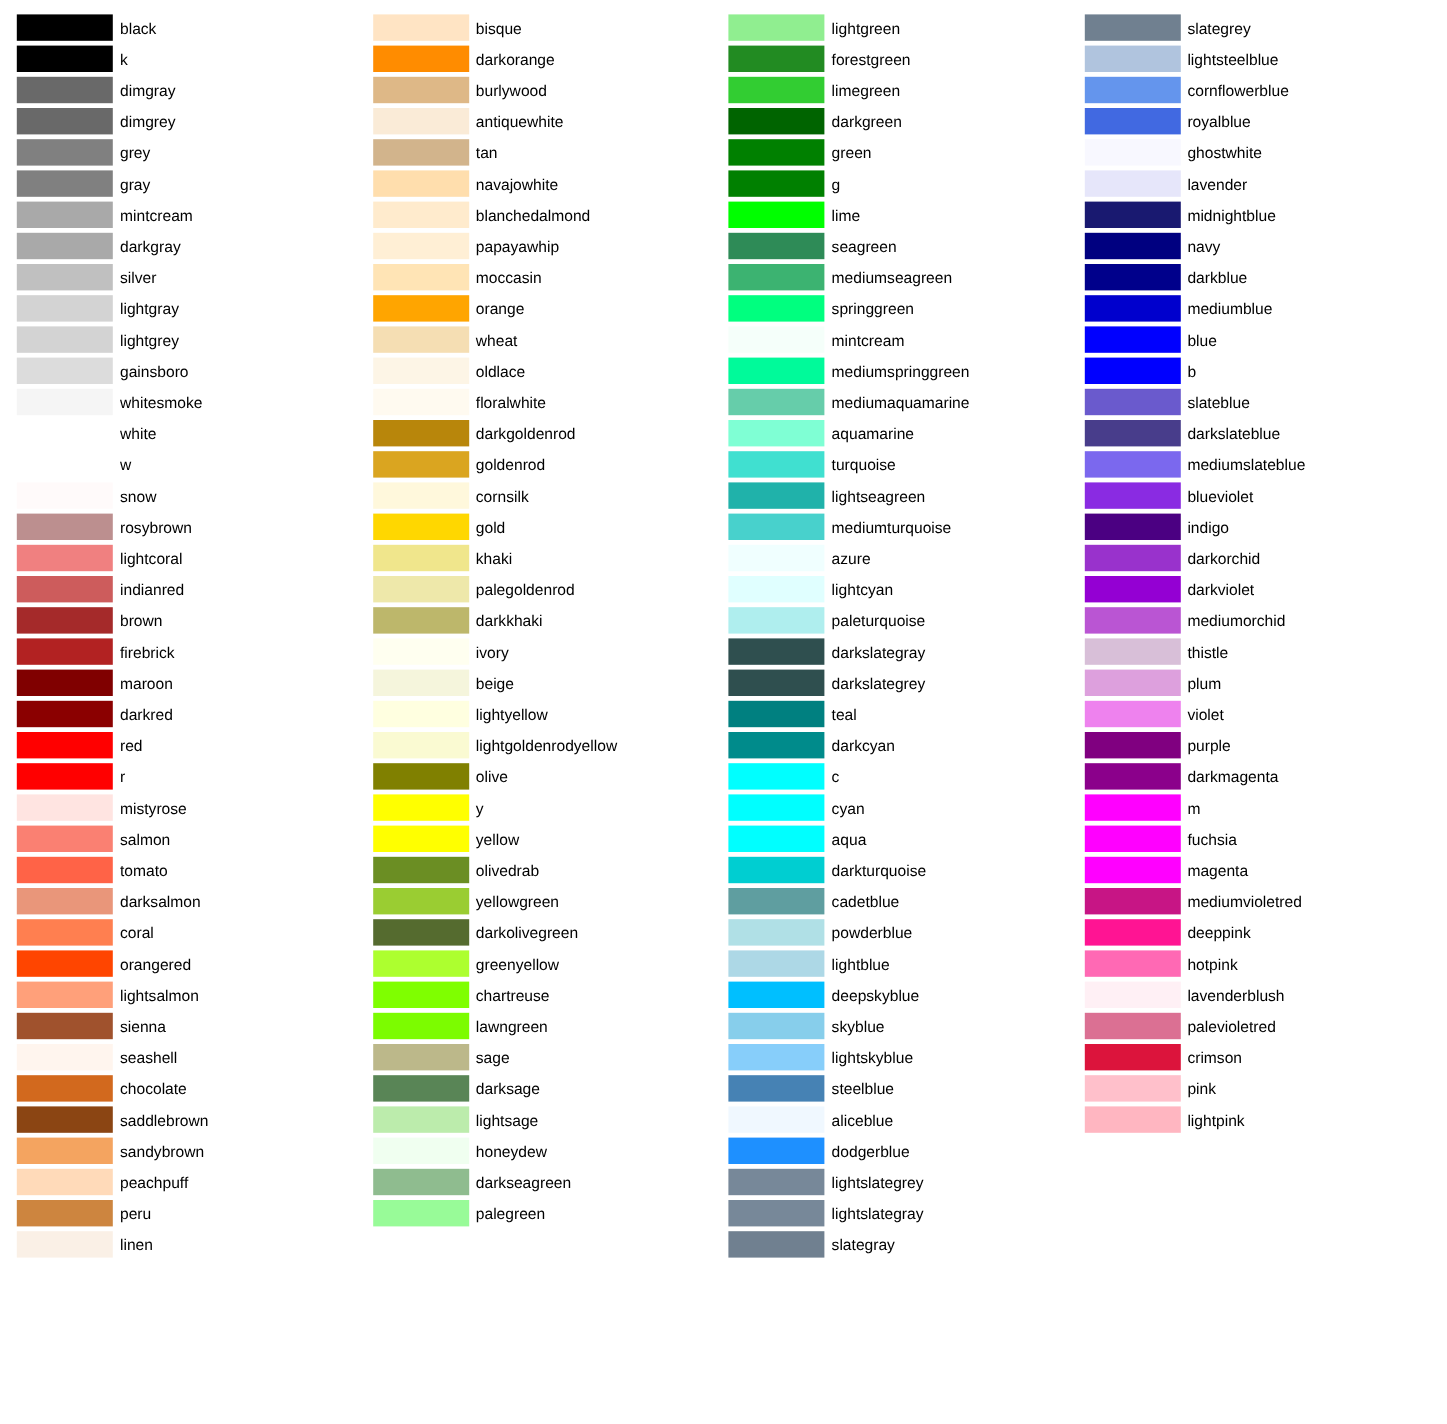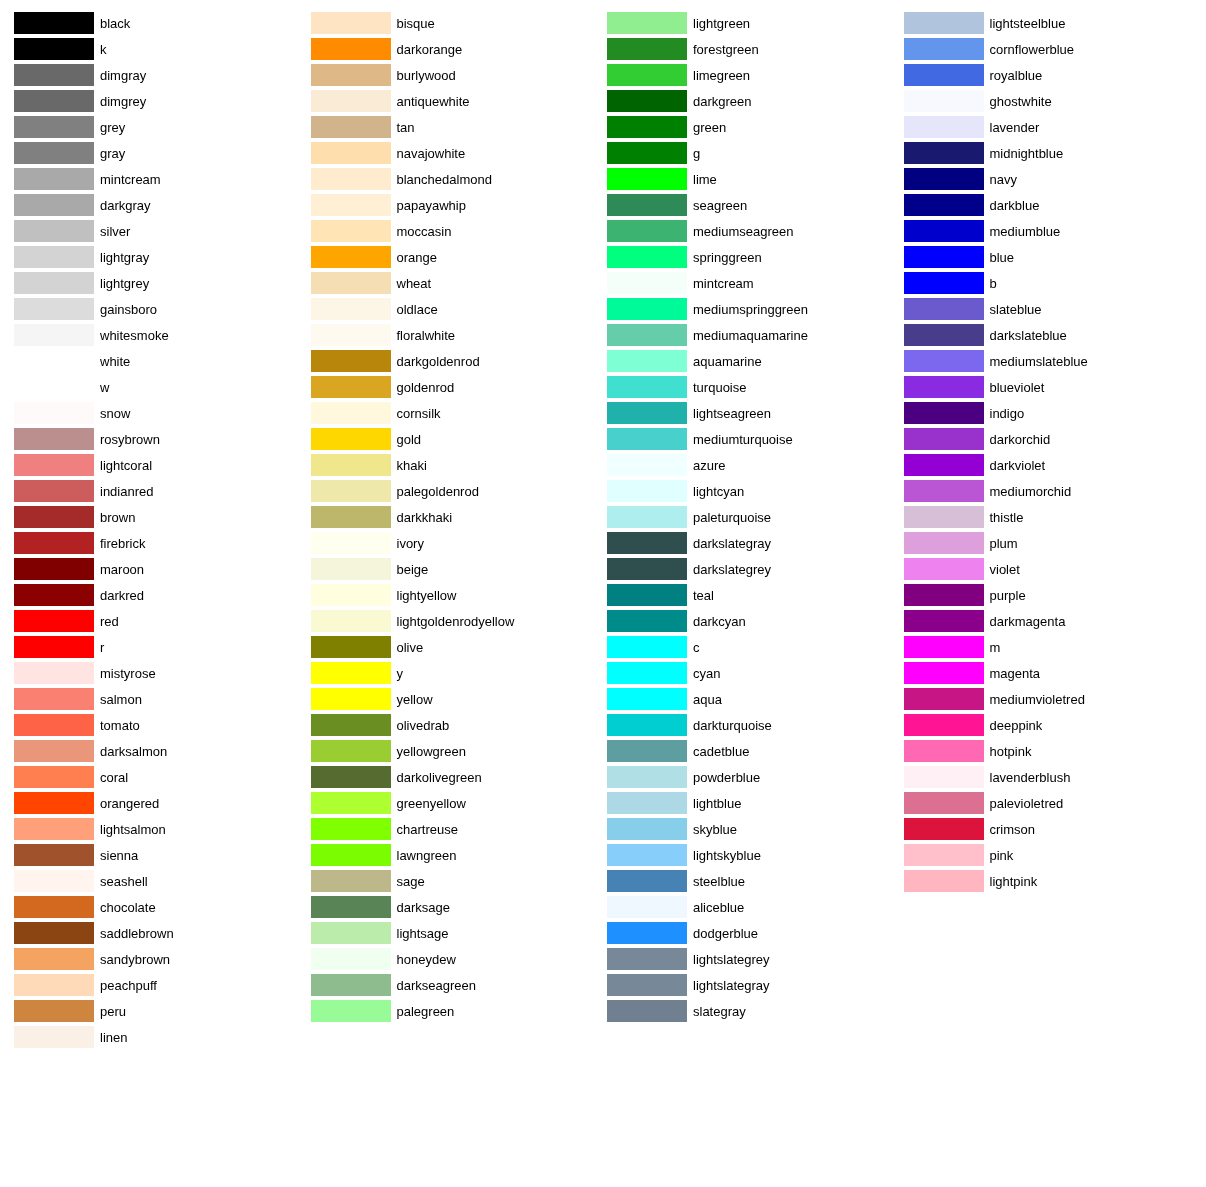--- a/index.html
+++ b/index.html
@@ -480,20 +480,24 @@
       </div>
       <div class="color-item">
         <span class="color-swatch" style="background-color: rgb(176, 224, 230);"></span>
         <span class="color-name">powderblue</span>
       </div>
       <div class="color-item">
         <span class="color-swatch" style="background-color: rgb(173, 216, 230);"></span>
         <span class="color-name">lightblue</span>
       </div>
       <div class="color-item">
+        <span class="color-swatch" style="background-color: rgb(0, 191, 255);"></span>
+        <span class="color-name">deepskyblue</span>
+      </div>
+      <div class="color-item">
         <span class="color-swatch" style="background-color: rgb(135, 206, 235);"></span>
         <span class="color-name">skyblue</span>
       </div>
       <div class="color-item">
         <span class="color-swatch" style="background-color: rgb(135, 206, 250);"></span>
         <span class="color-name">lightskyblue</span>
       </div>
       <div class="color-item">
         <span class="color-swatch" style="background-color: rgb(70, 130, 180);"></span>
         <span class="color-name">steelblue</span>
@@ -514,20 +518,24 @@
         <span class="color-swatch" style="background-color: rgb(119, 136, 153);"></span>
         <span class="color-name">lightslategray</span>
       </div>
       <div class="color-item">
         <span class="color-swatch" style="background-color: rgb(112, 128, 144);"></span>
         <span class="color-name">slategray</span>
       </div>
     </div>
     <div class="color-column">
       <div class="color-item">
+        <span class="color-swatch" style="background-color: rgb(112, 128, 144);"></span>
+        <span class="color-name">slategrey</span>
+      </div>
+      <div class="color-item">
         <span class="color-swatch" style="background-color: rgb(176, 196, 222);"></span>
         <span class="color-name">lightsteelblue</span>
       </div>
       <div class="color-item">
         <span class="color-swatch" style="background-color: rgb(100, 149, 237);"></span>
         <span class="color-name">cornflowerblue</span>
       </div>
       <div class="color-item">
         <span class="color-swatch" style="background-color: rgb(65, 105, 225);"></span>
         <span class="color-name">royalblue</span>
@@ -612,20 +620,24 @@
         <span class="color-swatch" style="background-color: rgb(128, 0, 128);"></span>
         <span class="color-name">purple</span>
       </div>
       <div class="color-item">
         <span class="color-swatch" style="background-color: rgb(139, 0, 139);"></span>
         <span class="color-name">darkmagenta</span>
       </div>
       <div class="color-item">
         <span class="color-swatch" style="background-color: rgb(255, 0, 255);"></span>
         <span class="color-name">m</span>
+      </div>
+      <div class="color-item">
+        <span class="color-swatch" style="background-color: rgb(255, 0, 255);"></span>
+        <span class="color-name">fuchsia</span>
       </div>
       <div class="color-item">
         <span class="color-swatch" style="background-color: rgb(255, 0, 255);"></span>
         <span class="color-name">magenta</span>
       </div>
       <div class="color-item">
         <span class="color-swatch" style="background-color: rgb(199, 21, 133);"></span>
         <span class="color-name">mediumvioletred</span>
       </div>
       <div class="color-item">

